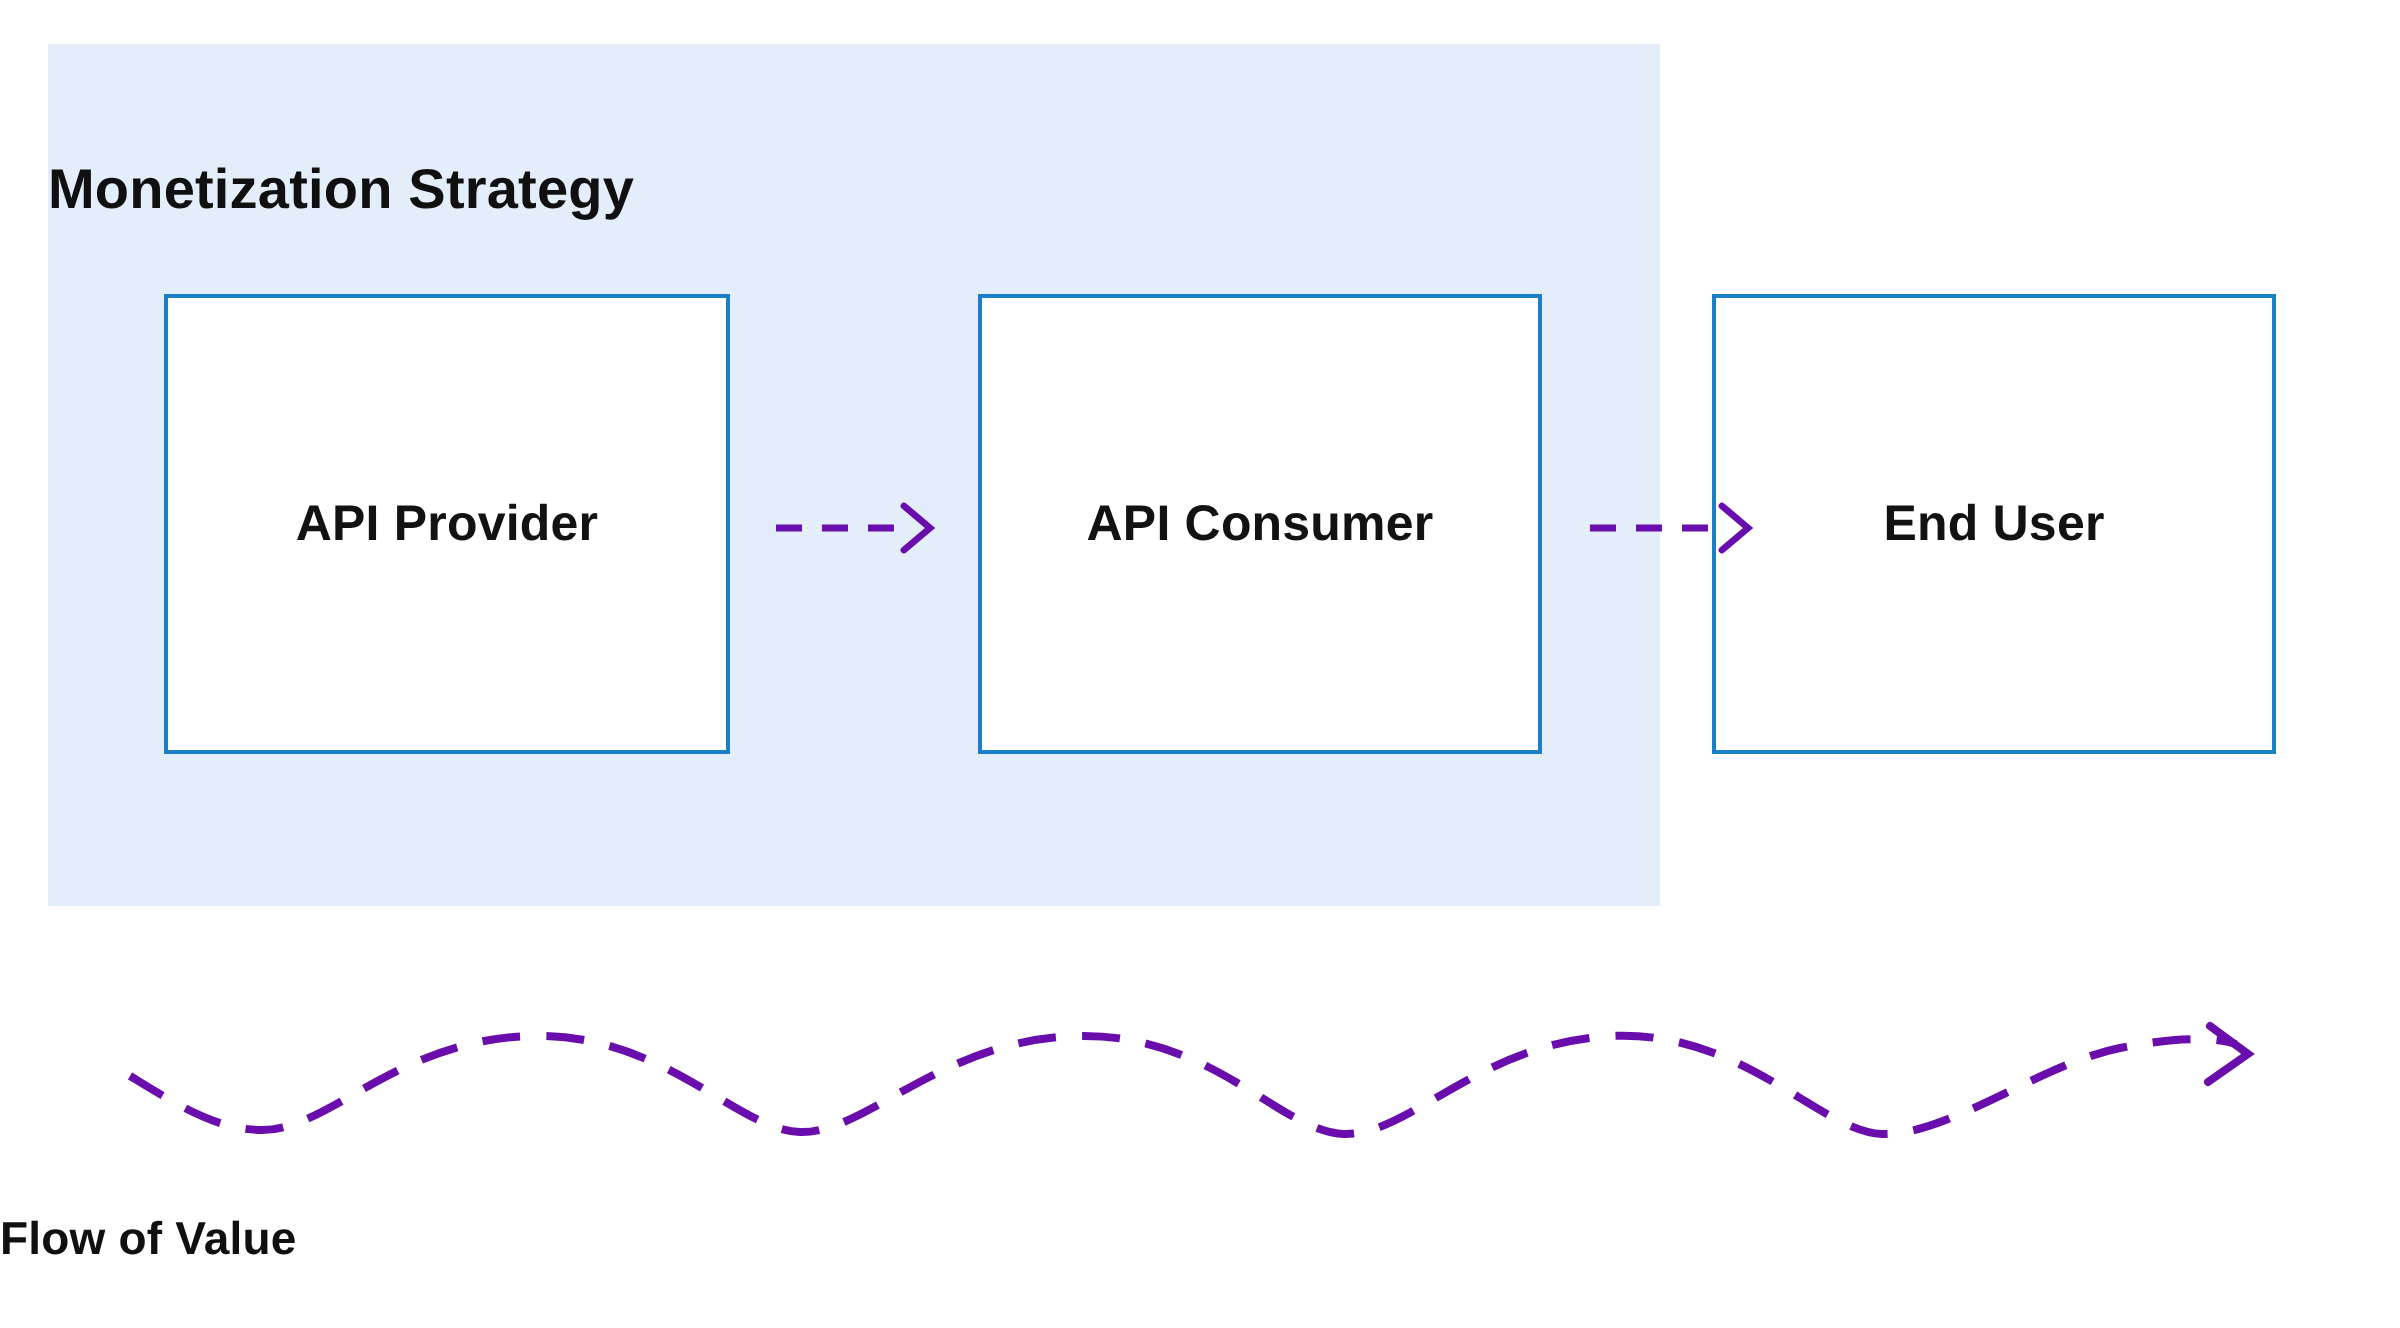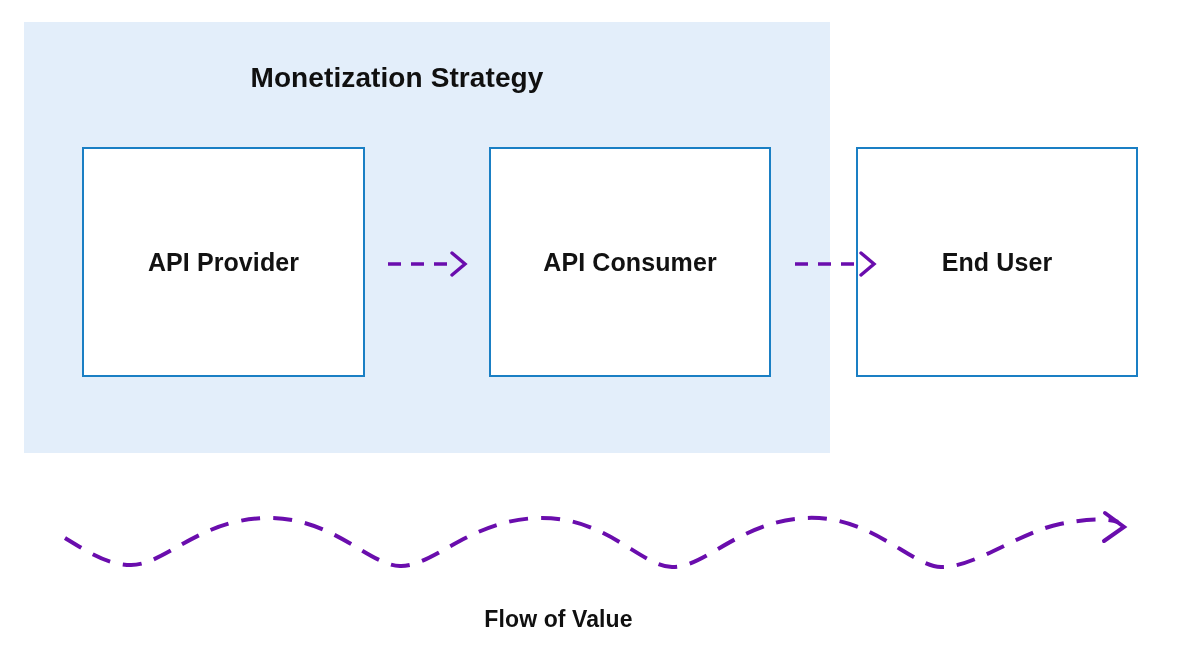--- a/index.html
+++ b/index.html
@@ -27,23 +27,23 @@
     top: 22px;
     width: 806px;
     height: 431px;
     background: #e3eefa;
   }
 
   
   .group-title {
     position: absolute;
     left: 24px;
-    top: 60px;
+    top: 77px;
     width: 746px;
-    text-align: center;
+    text-align: left;
     font-size: 28px;
     font-weight: bold;
     color: #101010;
     letter-spacing: 0.1px;
     line-height: 36px;
     white-space: nowrap;
   }
 
   
   .node-box {
@@ -77,21 +77,20 @@
     height: 664px;
     pointer-events: none;
   }
 
   
   .flow-label {
     position: absolute;
     left: 0;
     top: 604px;
     width: 1117px;
-    text-align: center;
     font-size: 23px;
     font-weight: bold;
     color: #101010;
     letter-spacing: 0.1px;
     line-height: 30px;
     white-space: nowrap;
   }
 </style>
 </head>
 <body>

